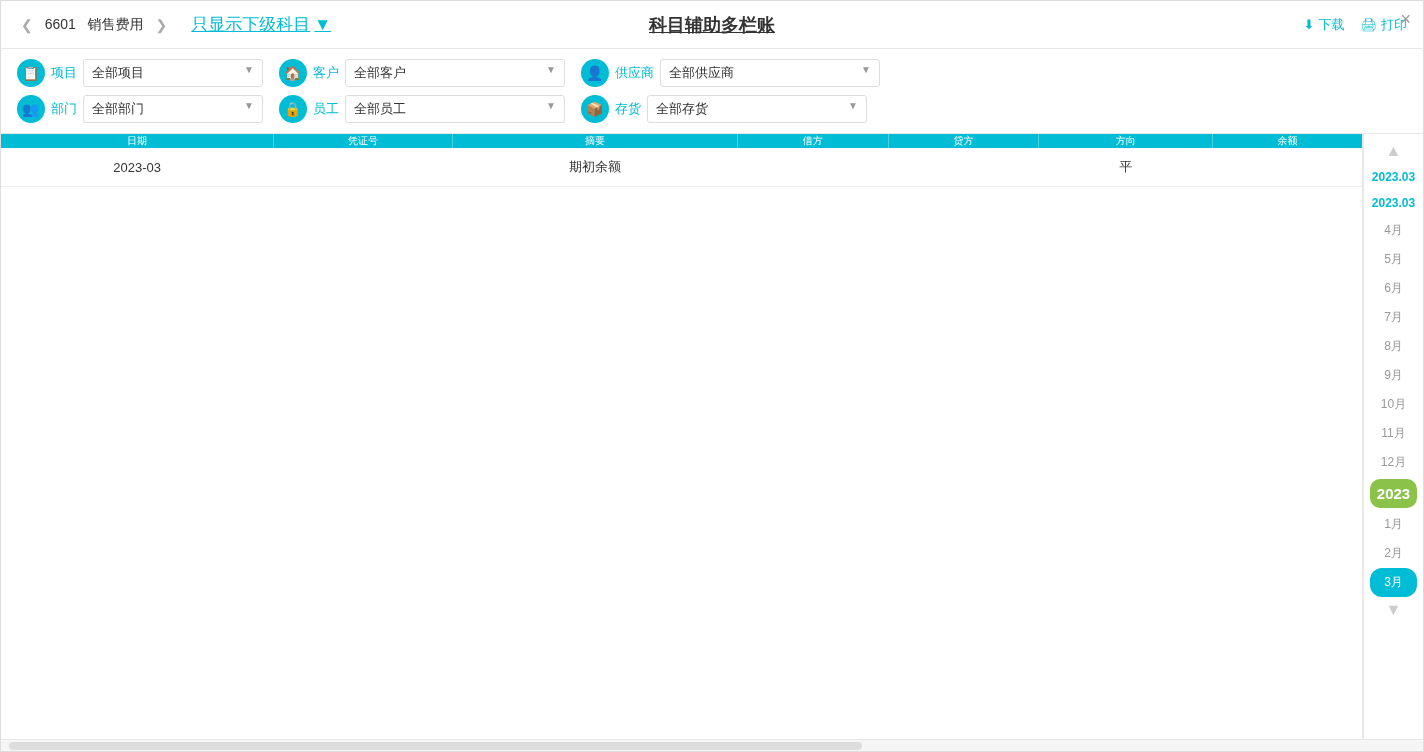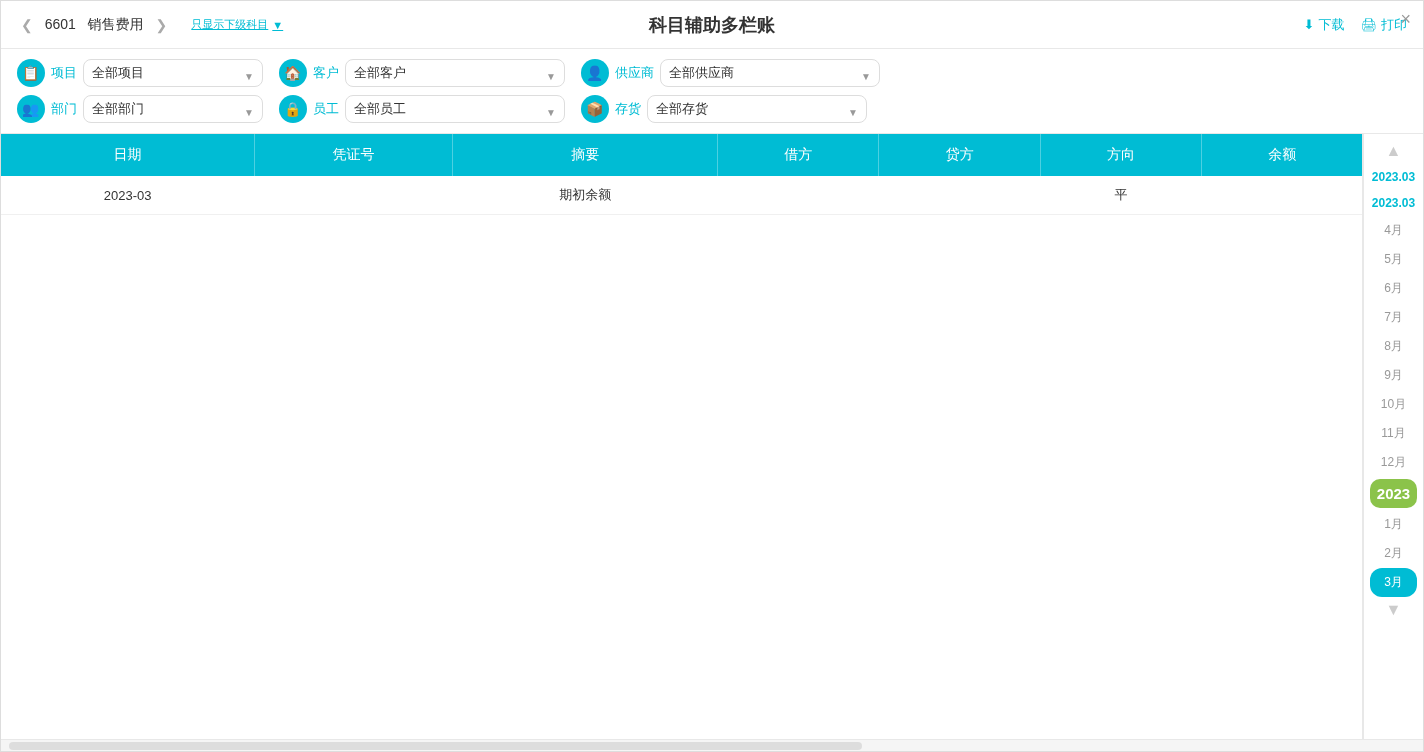--- a/index.html
+++ b/index.html
@@ -46,30 +46,31 @@
       font-weight: normal;
       color: #333;
     }
     .show-sub {
       display: flex;
       align-items: center;
       gap: 4px;
       color: #00bcd4;
       text-decoration: underline;
       cursor: pointer;
-      font-size: 11px;
+      font-size: 17px;
       margin-left: 12px;
     }
     .page-title {
       font-size: 18px;
       font-weight: bold;
       color: #333;
       position: absolute;
       left: 50%;
       transform: translateX(-50%);
+      text-decoration: underline;
     }
     .title-right {
       display: flex;
       align-items: center;
       gap: 16px;
     }
     .action-btn {
       display: flex;
       align-items: center;
       gap: 4px;
@@ -116,23 +117,23 @@
       font-size: 14px;
       flex-shrink: 0;
     }
     .filter-label {
       color: #00bcd4;
       font-size: 13px;
       white-space: nowrap;
     }
     .filter-select {
       display: flex;
-      align-items: flex-end;
+      align-items: flex-start;
       border: 1px solid #ddd;
-      border-radius: 8px;
+      border-radius: 3px;
       padding: 4px 8px;
       background: #fff;
       cursor: pointer;
       min-width: 180px;
       justify-content: space-between;
       gap: 16px;
     }
     .filter-select-wide { min-width: 220px; }
     .filter-select span { color: #333; font-size: 13px; }
     .filter-select .arrow { color: #999; font-size: 10px; }
@@ -150,24 +151,24 @@
     }
     table {
       width: 100%;
       border-collapse: collapse;
     }
     thead tr {
       background: #00bcd4;
       color: #fff;
     }
     thead th {
-      padding: 12px 16px;
+      padding: 0 16px;
       text-align: center;
       font-weight: normal;
-      font-size: 14px;
+      font-size: 10px;
       border-right: 1px solid rgba(255,255,255,0.3);
     }
     thead th:last-child { border-right: none; }
     tbody tr {
       border-bottom: 1px solid #f0f0f0;
     }
     tbody td {
       padding: 10px 24px;
       text-align: center;
       font-size: 13px;

